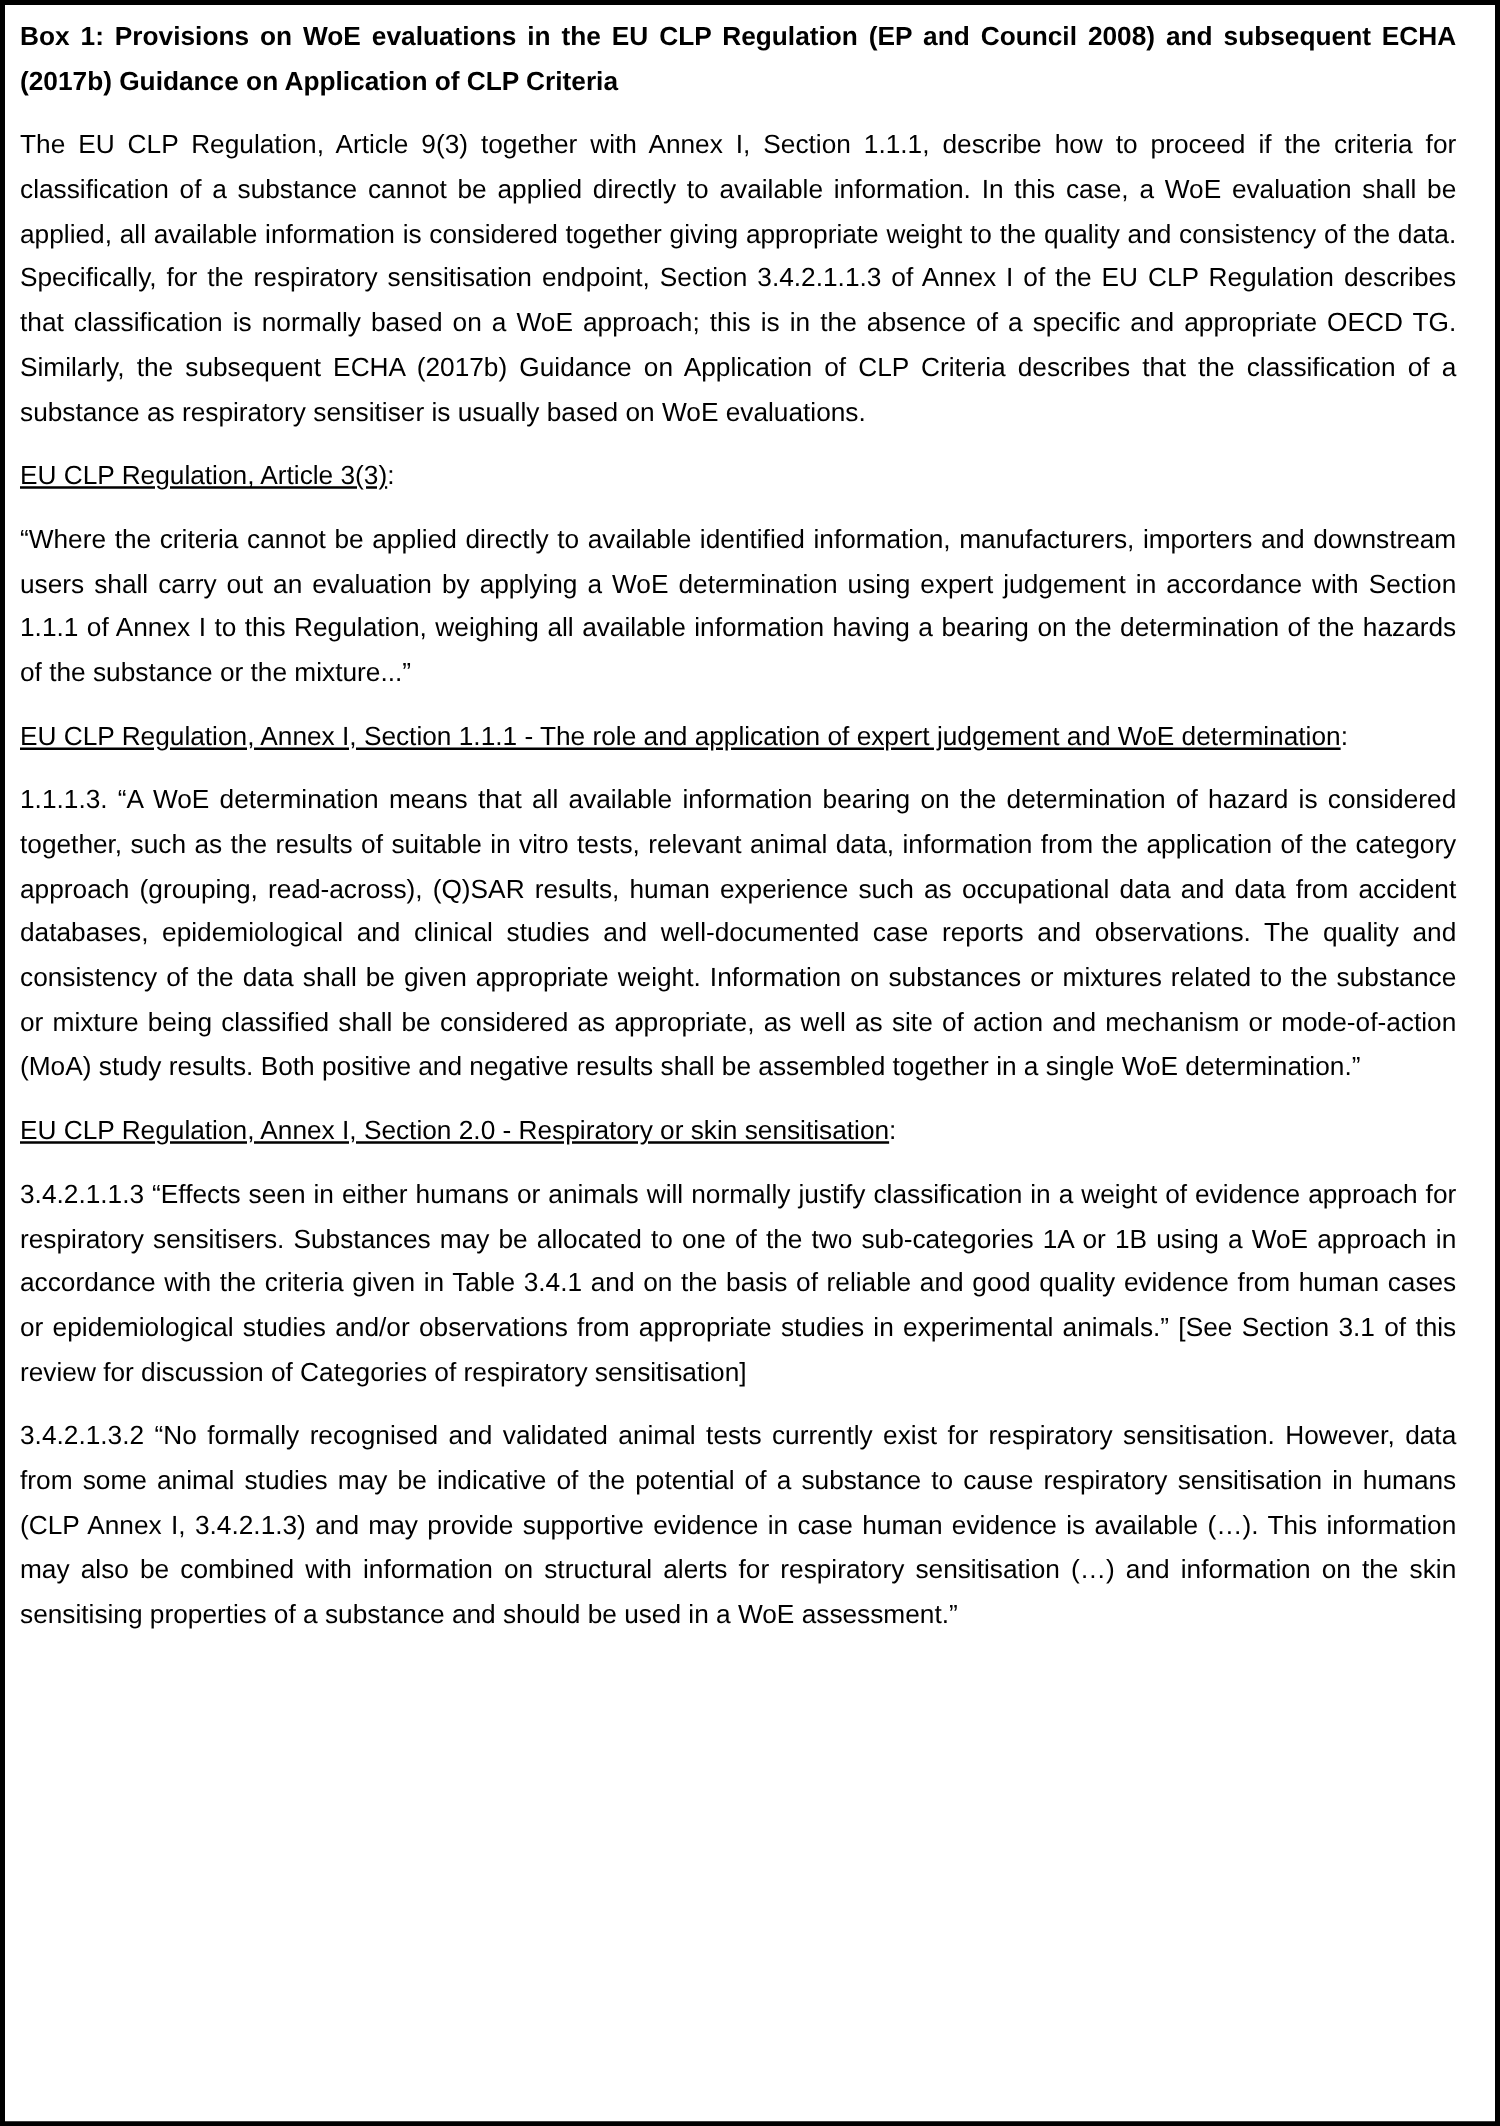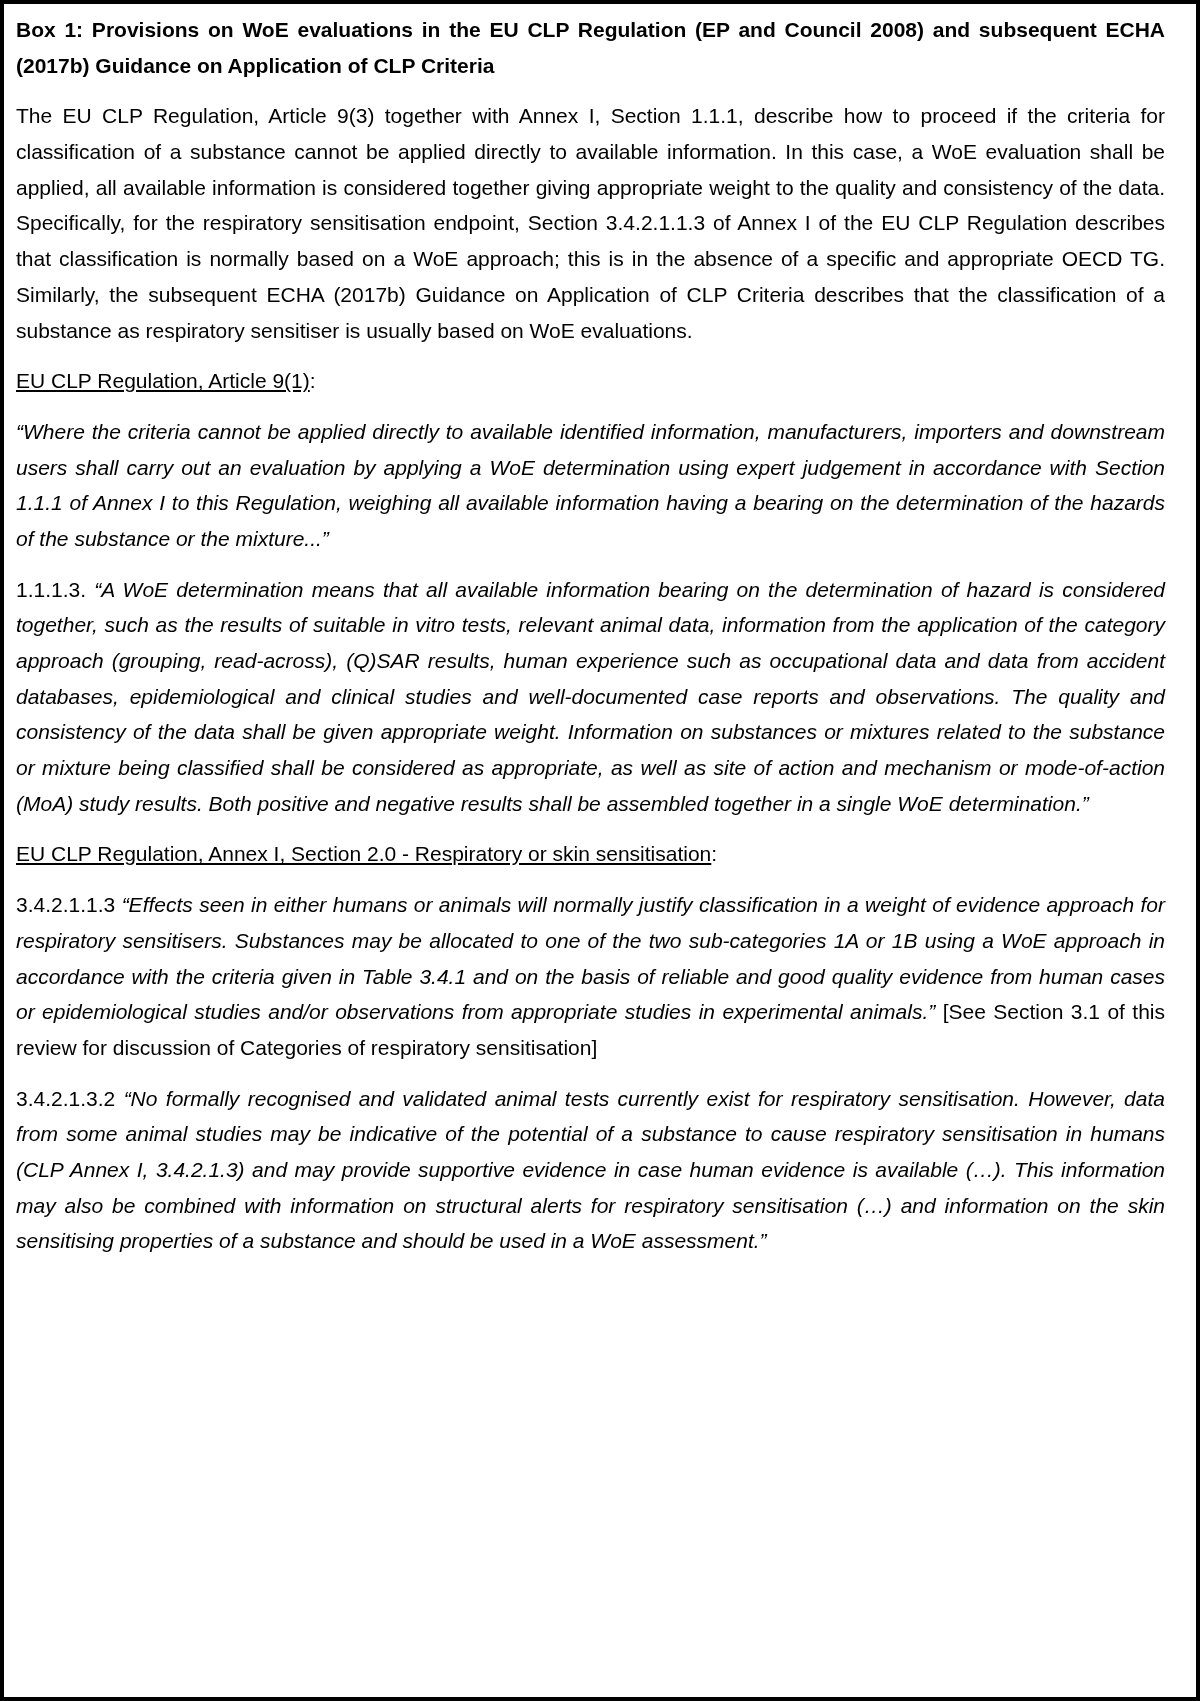--- a/index.html
+++ b/index.html
@@ -26,38 +26,38 @@
   .box p:last-child {
     margin-bottom: 0;
   }
   .title {
     font-weight: bold;
   }
   .u {
     text-decoration: underline;
   }
   .q {
-    font-style: italic;
   }
   .num, .plain {
     font-style: normal;
   }
 </style>
 </head>
 <body>
 
 <div class="box">
 
   <p class="title">Box 1: Provisions on WoE evaluations in the EU CLP Regulation (EP and Council 2008) and subsequent ECHA (2017b) Guidance on Application of CLP Criteria</p>
 
   <p class="body">The EU CLP Regulation, Article 9(3) together with Annex I, Section 1.1.1, describe how to proceed if the criteria for classification of a substance cannot be applied directly to available information. In this case, a WoE evaluation shall be applied, all available information is considered together giving appropriate weight to the quality and consistency of the data. Specifically, for the respiratory sensitisation endpoint, Section 3.4.2.1.1.3 of Annex I of the EU CLP Regulation describes that classification is normally based on a WoE approach; this is in the absence of a specific and appropriate OECD TG. Similarly, the subsequent ECHA (2017b) Guidance on Application of CLP Criteria describes that the classification of a substance as respiratory sensitiser is usually based on WoE evaluations.</p>
 
-  <p class="heading"><span class="u">EU CLP Regulation, Article 9(1)</span><span>:</span></p>
+  <p class="heading"><span class="u">EU CLP Regulation, Article 3(3)</span><span>:</span></p>
   <p class="body"><span class="num"></span><span class="q">“Where the criteria cannot be applied directly to available identified information, manufacturers, importers and downstream users shall carry out an evaluation by applying a WoE determination using expert judgement in accordance with Section 1.1.1 of Annex I to this Regulation, weighing all available information having a bearing on the determination of the hazards of the substance or the mixture...”</span><span class="plain"></span></p>
 
+  <p class="heading"><span class="u">EU CLP Regulation, Annex I, Section 1.1.1 - The role and application of expert judgement and WoE determination</span><span>:</span></p>
   <p class="body"><span class="num">1.1.1.3. </span><span class="q">“A WoE determination means that all available information bearing on the determination of hazard is considered together, such as the results of suitable in vitro tests, relevant animal data, information from the application of the category approach (grouping, read-across), (Q)SAR results, human experience such as occupational data and data from accident databases, epidemiological and clinical studies and well-documented case reports and observations. The quality and consistency of the data shall be given appropriate weight. Information on substances or mixtures related to the substance or mixture being classified shall be considered as appropriate, as well as site of action and mechanism or mode-of-action (MoA) study results. Both positive and negative results shall be assembled together in a single WoE determination.”</span><span class="plain"></span></p>
 
   <p class="heading"><span class="u">EU CLP Regulation, Annex I, Section 2.0 - Respiratory or skin sensitisation</span><span>:</span></p>
   <p class="body"><span class="num">3.4.2.1.1.3 </span><span class="q">“Effects seen in either humans or animals will normally justify classification in a weight of evidence approach for respiratory sensitisers. Substances may be allocated to one of the two sub-categories 1A or 1B using a WoE approach in accordance with the criteria given in Table 3.4.1 and on the basis of reliable and good quality evidence from human cases or epidemiological studies and/or observations from appropriate studies in experimental animals.”</span><span class="plain"> [See Section 3.1 of this review for discussion of Categories of respiratory sensitisation]</span></p>
 
   <p class="body"><span class="num">3.4.2.1.3.2 </span><span class="q">“No formally recognised and validated animal tests currently exist for respiratory sensitisation. However, data from some animal studies may be indicative of the potential of a substance to cause respiratory sensitisation in humans (CLP Annex I, 3.4.2.1.3) and may provide supportive evidence in case human evidence is available (…). This information may also be combined with information on structural alerts for respiratory sensitisation (…) and information on the skin sensitising properties of a substance and should be used in a WoE assessment.”</span><span class="plain"></span></p>
 
 </div>
 
 </body></html>

